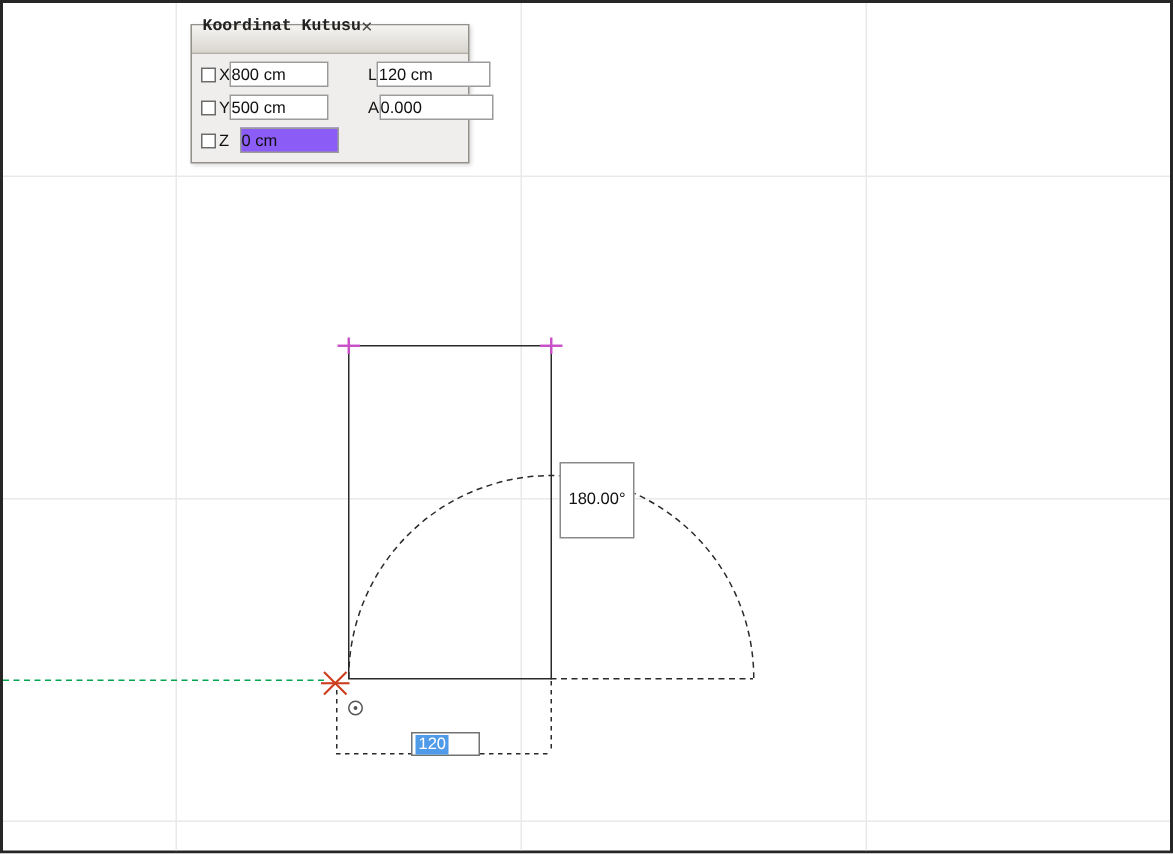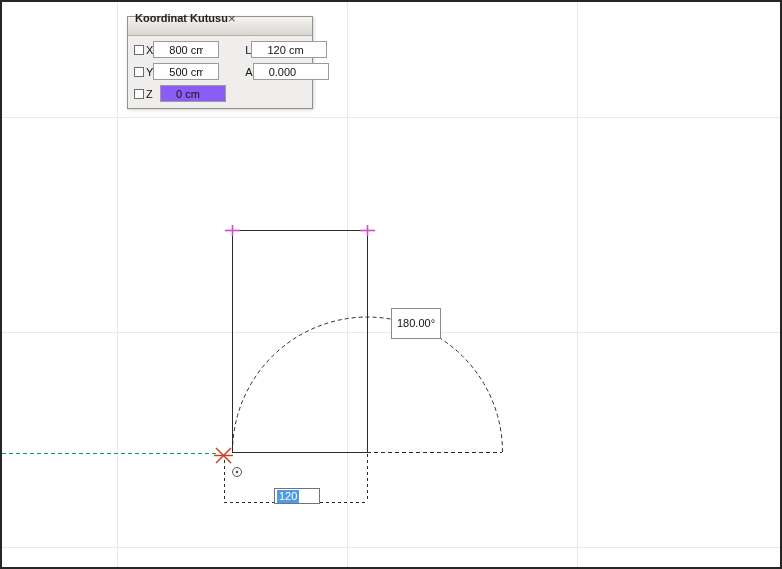--- a/index.html
+++ b/index.html
@@ -16,23 +16,23 @@
   }
 
   
   .vline { position: absolute; top: 0; bottom: 0; width: 1px; background: #e9e9e9; }
   .hline { position: absolute; left: 0; right: 0; height: 1px; background: #e9e9e9; }
 
   svg.draw { position: absolute; left: 0; top: 0; z-index: 2; }
 
   
   .angle-label {
-    position: absolute; left: 389px; top: 306px; z-index: 3;
+    position: absolute; left: 371px; top: 306px; z-index: 3;
     background: #ffffff; border: 1px solid #8a8a8a;
-    font-size: 11px; color: #111; padding: 8px 5px; line-height: 13px;
+    font-size: 11px; color: #111; padding: 18px 5px; line-height: 13px;
     white-space: nowrap;
   }
   .dim-box {
     position: absolute; left: 272px; top: 486px; z-index: 3;
     width: 46px; height: 16px;
     background: #ffffff; border: 1px solid #737373;
     display: flex; align-items: center; padding-left: 2px;
     font-size: 11px; line-height: 13px;
   }
   .dim-box .sel { background: #4f9bea; color: #ffffff; padding: 0 2px; }
@@ -44,33 +44,34 @@
     background: #efeeec;
     border: 1px solid #94918a;
     box-shadow: 1px 1px 3px rgba(0,0,0,0.18);
   }
   .titlebar {
     height: 19px;
     display: flex; align-items: center; 
     padding: 0 6px 16px 7px;
     background: linear-gradient(#f5f4f2, #d9d6d0);
     border-bottom: 1px solid #b3afa7;
+    font-family: Liberation Mono, monospace;
   }
   .titlebar .t { font-size: 11px; font-weight: 700; color: #222; }
   .titlebar .x { font-size: 13px; color: #444; line-height: 1; cursor: default; }
   .dlg-body { padding: 5px 6px 6px; }
   .row { display: flex; align-items: center; height: 17px; margin-bottom: 5px; }
   .row:last-child { margin-bottom: 0; }
   .cb { width: 10px; height: 10px; border: 1px solid #6b6b6b; background: #fff; flex: 0 0 auto; }
   .lbl { font-size: 11px; color: #111; width: 14px; margin-left: 2px; }
   .lbl2 { margin-left: 26px; width: 11px; }
   .field {
     height: 17px; border: 1px solid #9b9b9b; background: #ffffff;
     font-size: 11px; font-family: "Liberation Sans", sans-serif;
-    padding: 0 15px; color: #111;
+    padding: 0 0; color: #111;
   }
   .w1 { width: 66px; }
   .w2 { width: 76px; }
   .z-field { background: #8b5cf6; }
 </style>
 </head>
 <body>
 
 <div class="app">
 

